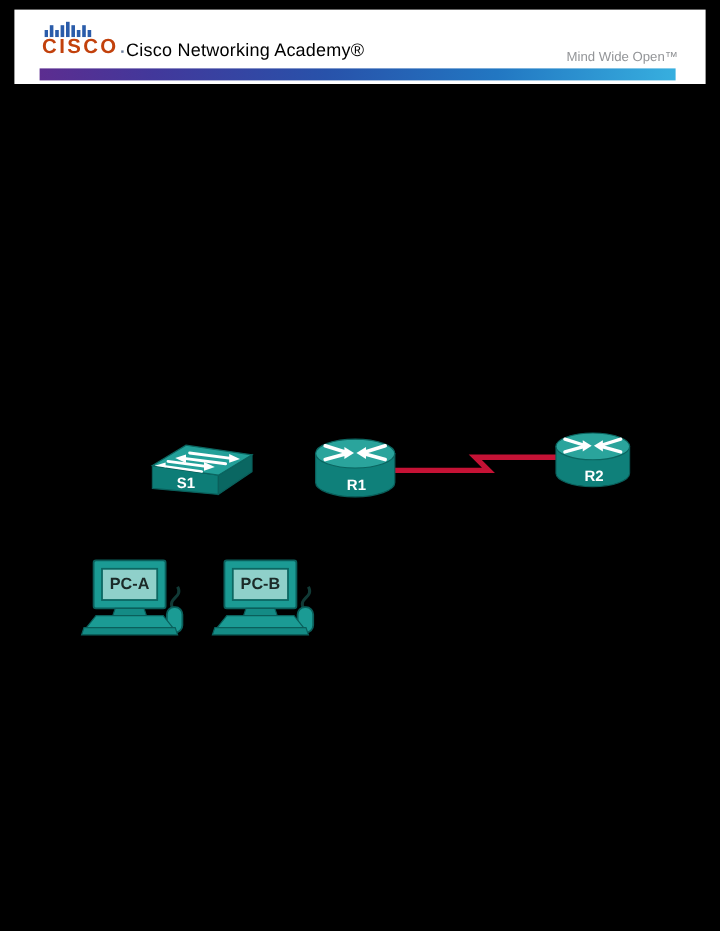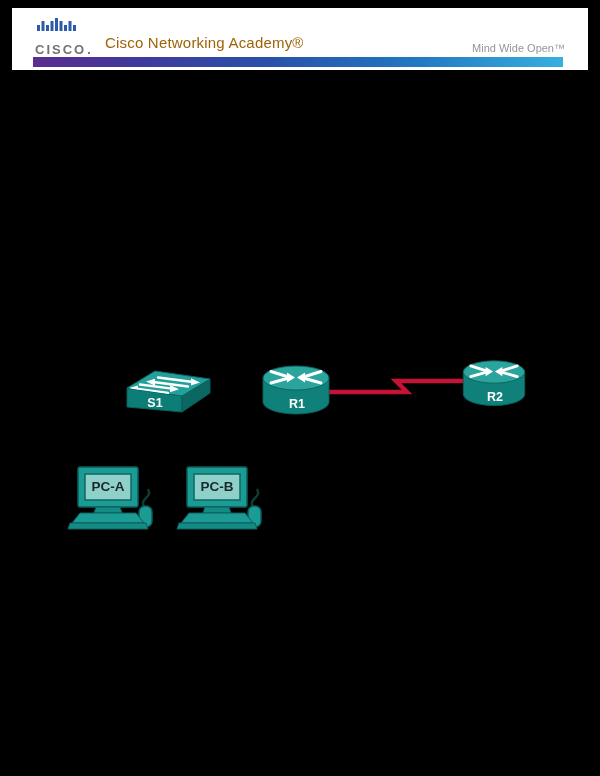--- a/index.html
+++ b/index.html
@@ -8,29 +8,29 @@
     overflow:hidden;font-family:"Liberation Sans",sans-serif;
   }
   
   .header{
     position:absolute;left:12px;top:8px;width:576px;height:62px;
     background:#ffffff;
   }
   .logo{position:absolute;left:23px;top:10px;width:60px;height:38px;}
   .logo-bars{display:block;margin-left:2px;}
   .logo-word{
-    font-size:13px;font-weight:bold;color:#737373;letter-spacing:2px;
-    margin-top:12px;line-height:13px;white-space:nowrap;
+    font-size:17px;font-weight:bold;color:#c2410c;letter-spacing:2px;
+    margin-top:1px;line-height:13px;white-space:nowrap;
   }
   .logo-word::after{ 
     content:"";display:inline-block;width:2px;height:2px;background:#6b7c9b;
     margin-left:2px;vertical-align:baseline;
   }
   .header-title{
-    position:absolute;left:93px;top:26px;font-size:15px;color:#a16207;
+    position:absolute;left:93px;top:26px;font-size:15px;color:#000000;
     white-space:nowrap;letter-spacing:0.2px;
   }
   .header-tagline{
     position:absolute;right:23px;top:34px;font-size:11px;color:#939598;
     white-space:nowrap;
   }
   .grad-bar{
     position:absolute;left:21px;top:49px;width:530px;height:10px;
     background:linear-gradient(90deg,#5C2D90 0%,#42389B 18%,#2852AA 45%,
                #2277C2 72%,#37AFDF 100%);

